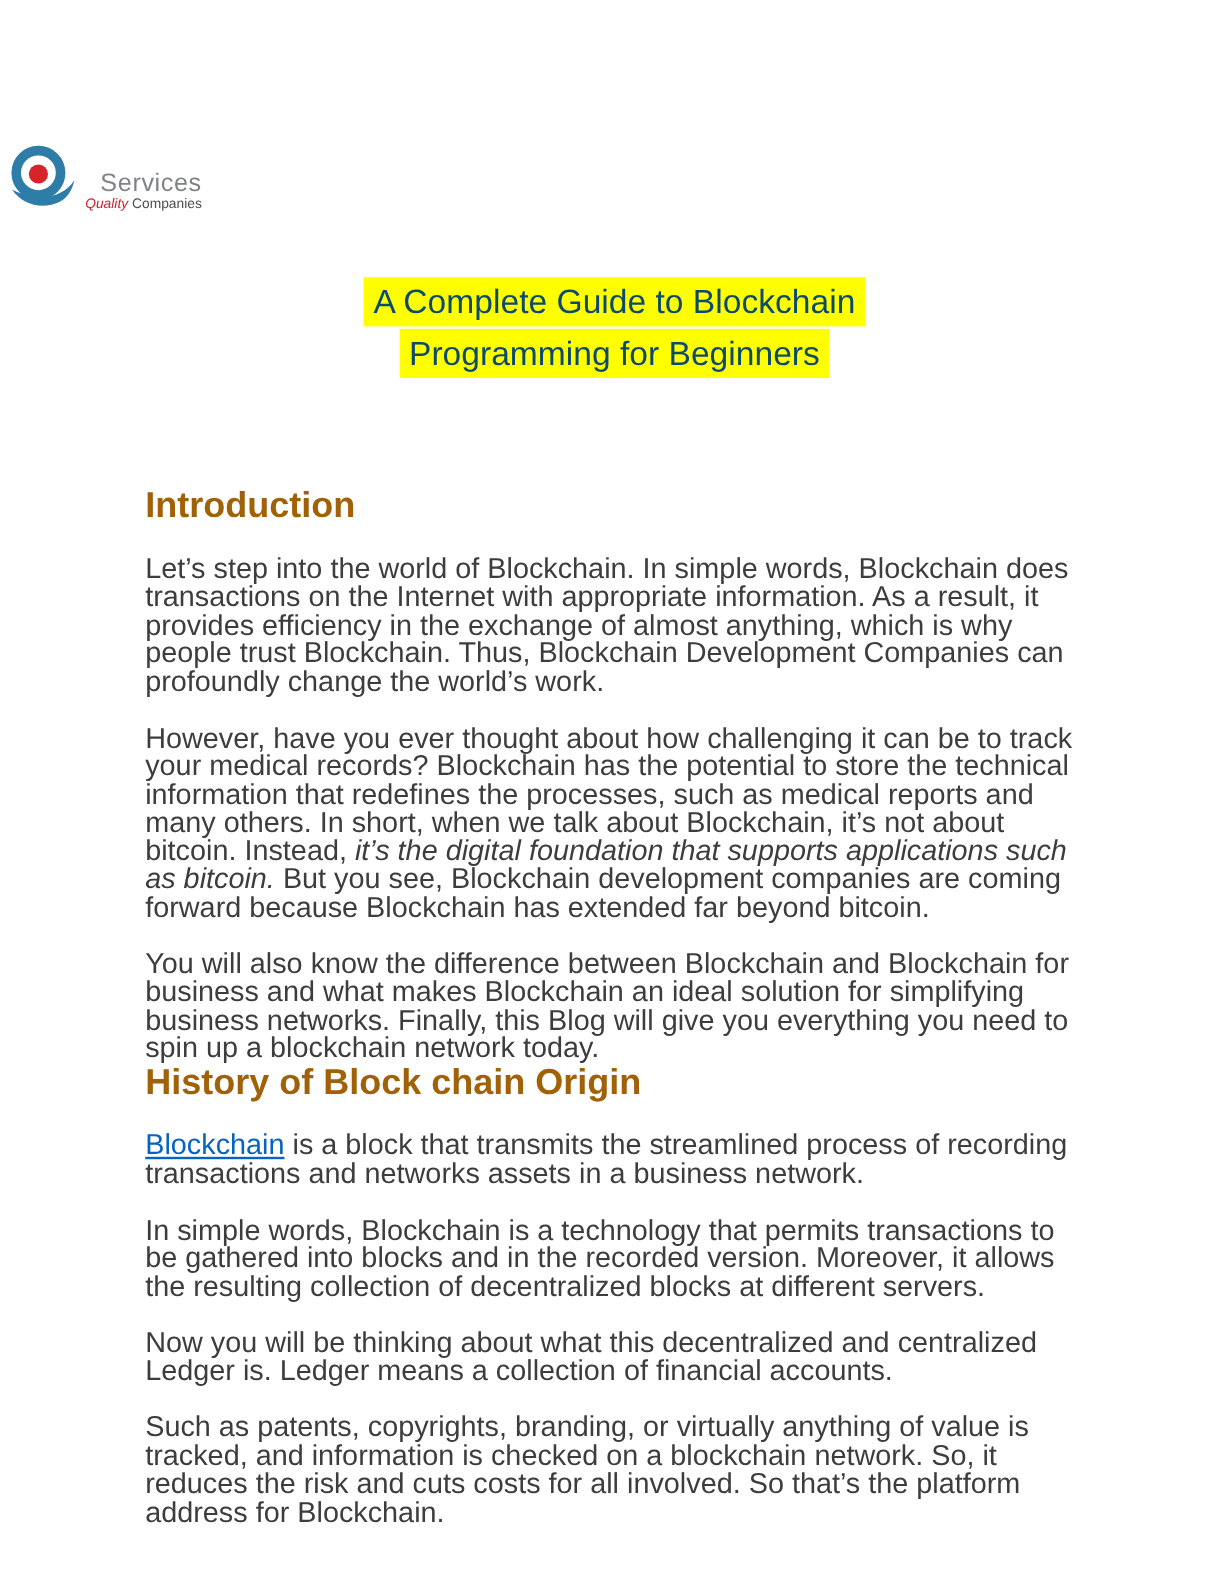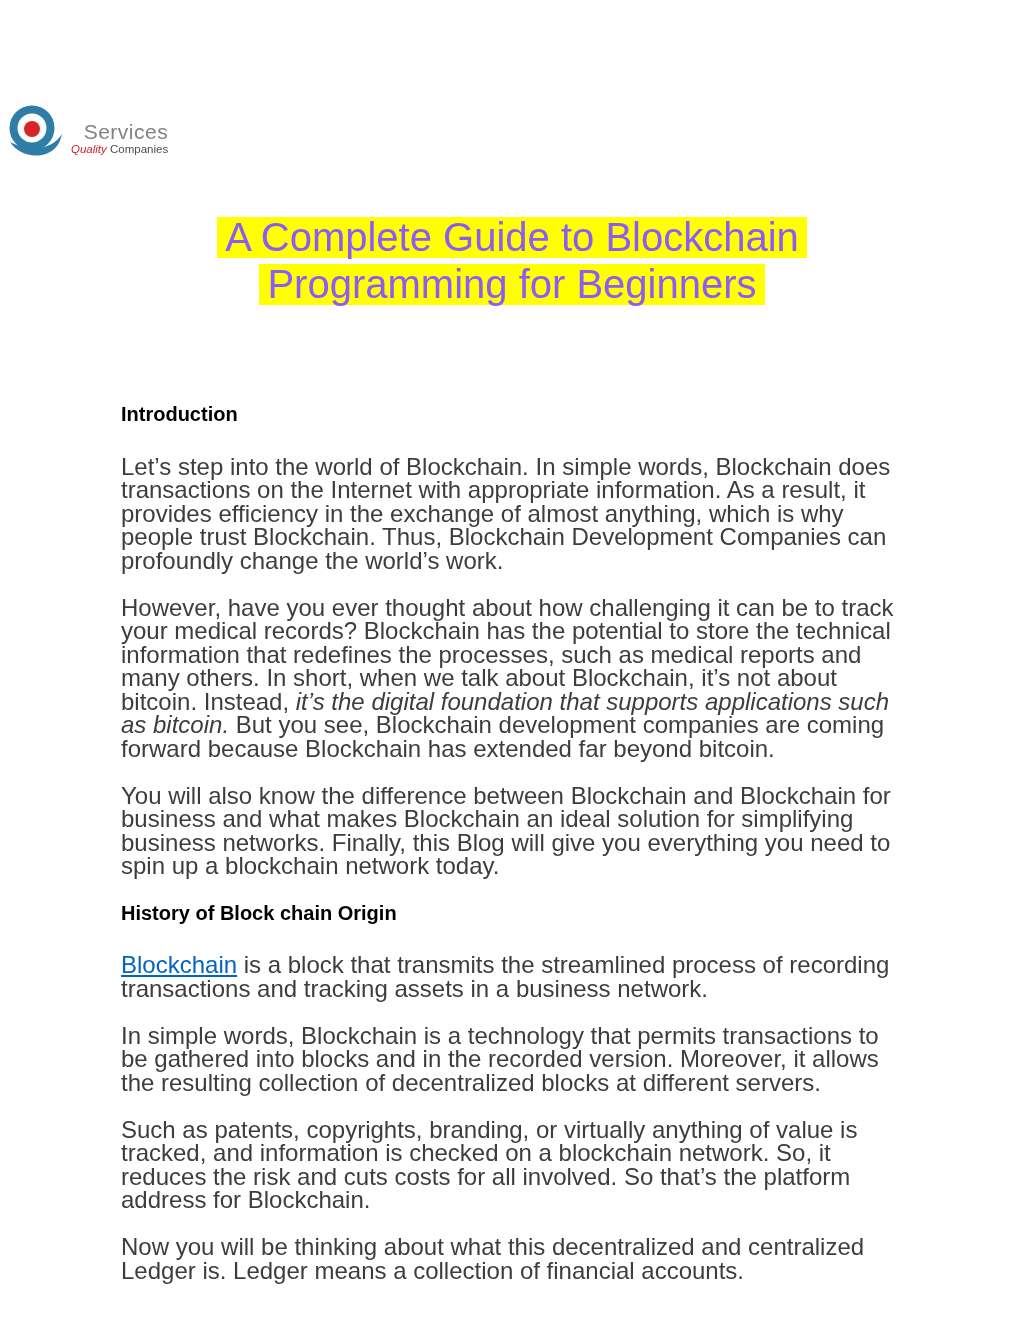--- a/index.html
+++ b/index.html
@@ -6,37 +6,37 @@
   body {
     width: 1024px; height: 1325px;
     font-family: "Liberation Sans", sans-serif;
     color: #3d3d3d;
     overflow: hidden;
   }
   .page { position: relative; width: 1024px; height: 1325px; background: #ffffff; }
   .content { width: 781px; margin: 0 0 0 121px; }
 
   
-  .logo { display: flex; align-items: center; padding-top: 103px; margin-left: 4px; height: 58px; }
+  .logo { display: flex; align-items: flex-end; padding-top: 103px; margin-left: 4px; height: 58px; margin-top: 16px; }
   .logo-q { width: 60px; height: 58px; flex: 0 0 auto; }
   .logo-text { display: flex; flex-direction: column; align-items: flex-end; margin-left: 7px; margin-top: 13px; }
   .logo-name { font-size: 21px; line-height: 21px; color: #808285; letter-spacing: 0.5px; }
   .logo-tagline { font-size: 11.5px; line-height: 13px; margin-top: 1px; white-space: nowrap; }
   .tag-red { color: #c9252c; }
   .tag-gray { color: #4d4e50; }
 
   
-  .title { margin: 54px 0 0 0; font-weight: 400; color: #8b5cf6; font-size: 40px; }
+  .title { margin: 54px 0 0 0; font-weight: 400; color: #0c4a6e; font-size: 28px; }
   .title-line { text-align: center; margin-bottom: 2px; }
   .hl { display: inline-block; background: #ffff00; line-height: 41px; padding: 0 8px; }
 
   
-  h2 { font-size: 20px; line-height: 34px; font-weight: 700; color: #000000; margin: 0; }
+  h2 { font-size: 30px; line-height: 34px; font-weight: 700; color: #a16207; margin: 0; }
   .h2-intro   { margin-top: 90px; }
-  .h2-history { margin-top: 18px; }
+  .h2-history { }
 
   
   p { font-size: 24px; line-height: 23.5px; color: #3d3d3d; margin: 23.5px 0 0 0; }
   em { font-style: italic; }
   .doc-link { color: #0563c1; cursor: pointer; }
 </style>
 </head>
 <body>
 
 <div class="page">
@@ -63,22 +63,22 @@
     <h2 class="h2-intro">Introduction</h2>
 
     <p><span>Let’s step into the world of Blockchain. In simple words, Blockchain does transactions on the Internet with appropriate information. As a result, it provides efficiency in the exchange of almost anything, which is why people trust Blockchain. Thus, Blockchain Development Companies can profoundly change the world’s work.</span></p>
 
     <p><span>However, have you ever thought about how challenging it can be to track your medical records? Blockchain has the potential to store the technical information that redefines the processes, such as medical reports and many others. In short, when we talk about Blockchain, it’s not about bitcoin. Instead, </span><em>it’s the digital foundation that supports applications such as bitcoin.</em><span> But you see, Blockchain development companies are coming forward because Blockchain has extended far beyond bitcoin.</span></p>
 
     <p><span>You will also know the difference between Blockchain and Blockchain for business and what makes Blockchain an ideal solution for simplifying business networks. Finally, this Blog will give you everything you need to spin up a blockchain network today.</span></p>
 
     <h2 class="h2-history">History of Block chain Origin</h2>
 
-    <p><a href="#" class="doc-link" style="color: rgb(5, 99, 193);">Blockchain</a><span> is a block that transmits the streamlined process of recording transactions and tracking assets in a business network.</span></p>
+    <p><a href="#" class="doc-link" style="color: rgb(5, 99, 193);">Blockchain</a><span> is a block that transmits the streamlined process of recording transactions and networks assets in a business network.</span></p>
 
     <p><span>In simple words, Blockchain is a technology that permits transactions to be gathered into blocks and in the recorded version. Moreover, it allows the resulting collection of decentralized blocks at different servers.</span></p>
 
+    <p><span>Now you will be thinking about what this decentralized and centralized Ledger is. Ledger means a collection of financial accounts.</span></p>
+
     <p><span>Such as patents, copyrights, branding, or virtually anything of value is tracked, and information is checked on a blockchain network. So, it reduces the risk and cuts costs for all involved. So that’s the platform address for Blockchain.</span></p>
-
-    <p><span>Now you will be thinking about what this decentralized and centralized Ledger is. Ledger means a collection of financial accounts.</span></p>
 
   </main>
 </div>
 
 </body></html>

